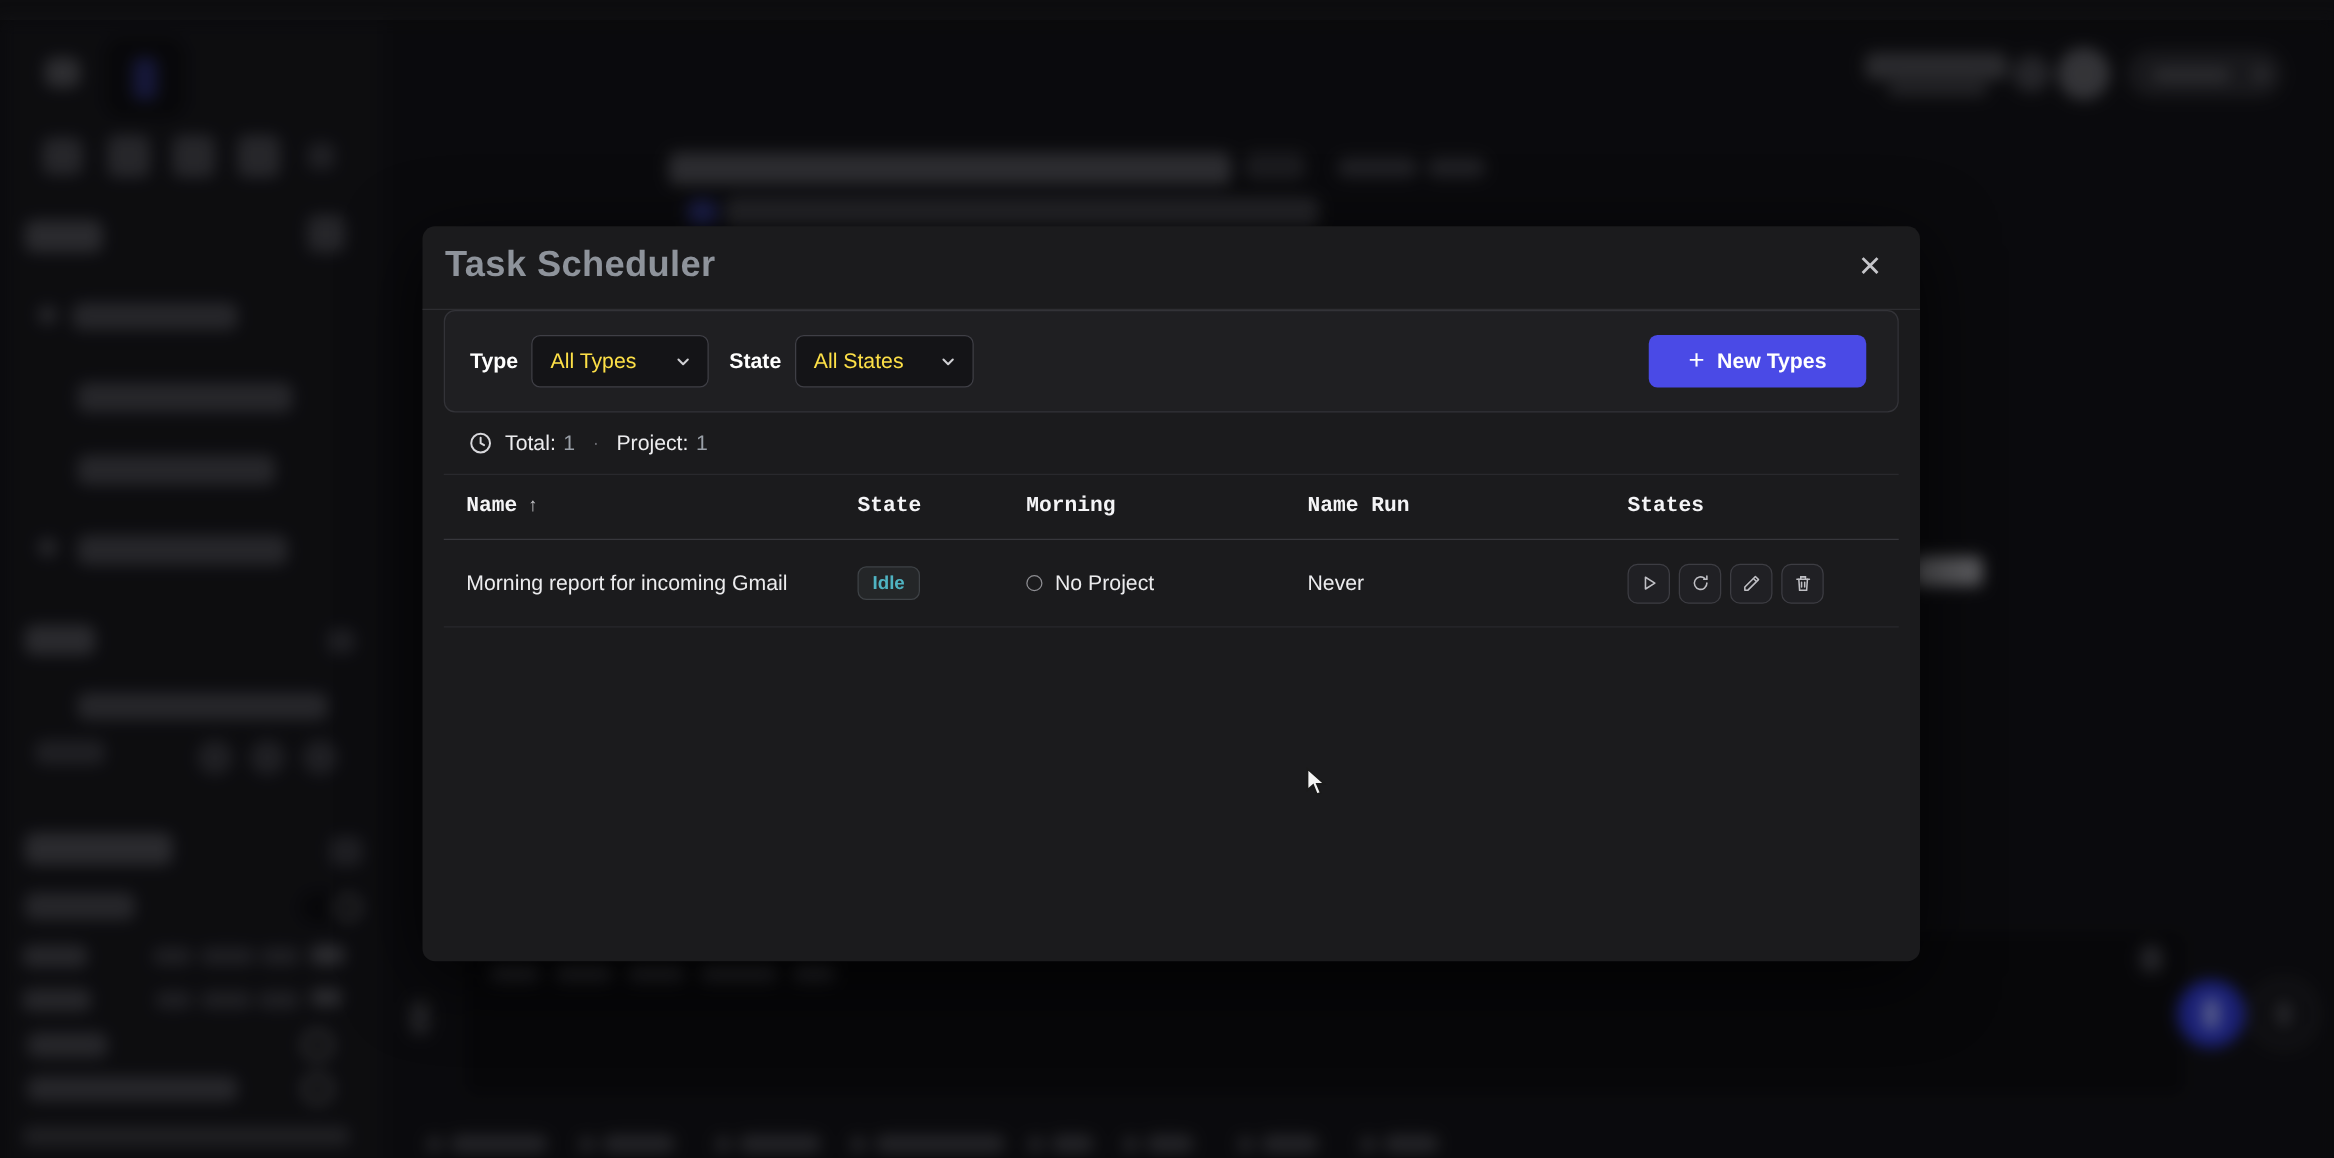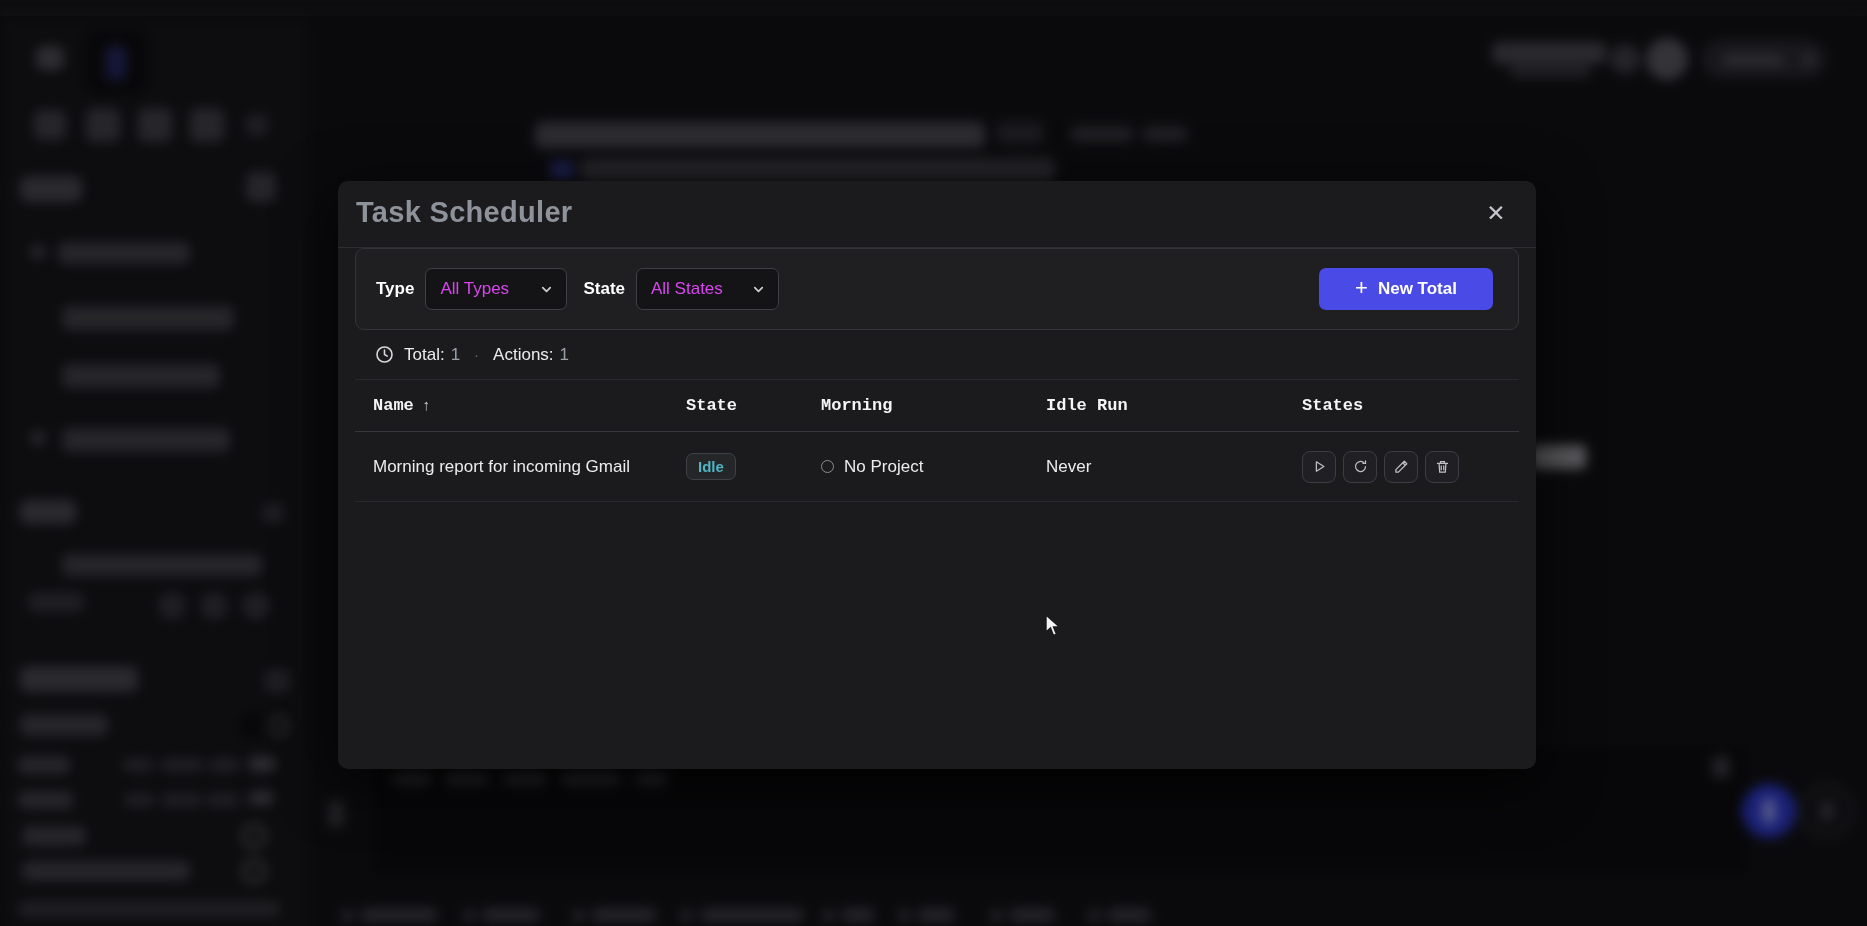--- a/index.html
+++ b/index.html
@@ -25,21 +25,21 @@
   .close-btn { position:absolute; right:22px; top:14px; width:36px; height:36px;
                background:none; border:none; color:#c6c6ca; font-size:23px; cursor:pointer;
                line-height:36px; text-align:center; }
   .modal-desc { margin:22px 18px 15px 18px; font-size:20px; color:#f2f2f3; }
 
   .filter-bar { margin:0 17px; height:82px; background:#1f1f22; border:1px solid #333338;
                 border-radius:9px; display:flex; align-items:center; padding:0 25px 0 20px; }
   .flabel { font-size:17px; font-weight:bold; color:#ffffff; }
   .select { height:42px; background:#141417; border:1px solid #3f3f46; border-radius:7px;
             display:flex; align-items:center; padding:0 12px 0 14px; font-size:17px;
-            color:#d946ef; cursor:pointer; }
+            color:#fde047; cursor:pointer; }
   .select .chev { margin-left:auto; display:flex; align-items:center; color:#d0d0d4; }
   .sel-type { width:142px; margin-left:11px; }
   .sel-state { width:143px; margin-left:11px; }
   .gap16 { width:16px; }
   .spacer { flex:1; }
   .new-task { width:174px; height:42px; background:#4a4ae6; color:#fff; border:none;
               border-radius:7px; font-size:17px; font-weight:bold; cursor:pointer;
               display:flex; align-items:center; justify-content:center; gap:10px;
               font-family:"Liberation Sans", sans-serif; }
   .new-task .plus { font-size:22px; font-weight:normal; line-height:1; margin-top:-2px; }
@@ -193,45 +193,45 @@
         <span>All States</span>
         <span class="chev">
           <svg width="15" height="15" viewBox="0 0 24 24" fill="none" stroke="currentColor" stroke-width="2.6" stroke-linecap="round" stroke-linejoin="round">
               <path d="M6 9l6 6 6-6"></path>
             </svg>
         </span>
       </div>
       <span class="spacer"></span>
       <button class="new-task">
         <span class="plus">+</span>
-        <span>New Total</span>
+        <span>New Types</span>
       </button>
     </div>
 
     <div class="stats-row">
       <span class="clock">
         <svg width="19" height="19" viewBox="0 0 24 24" fill="none" stroke="currentColor" stroke-width="2">
             <circle cx="12" cy="12" r="9.5"></circle>
             <path d="M12 6.5V12l3.5 2" stroke-linecap="round"></path>
           </svg>
       </span>
       <span>Total:</span>
       <span class="val">1</span>
       <span class="divider">·</span>
-      <span>Actions:</span>
+      <span>Project:</span>
       <span class="val">1</span>
     </div>
 
     <div class="tgrid thead">
       <div>
         <span>Name</span><span class="sort">↑</span>
       </div>
       <div>State</div>
       <div>Morning</div>
-      <div>Idle Run</div>
+      <div>Name Run</div>
       <div>States</div>
     </div>
 
     <div class="tgrid trow">
       <div>Morning report for incoming Gmail</div>
       <div><span class="badge-idle">Idle</span></div>
       <div class="proj">
         <span class="ring"></span>
         <span>No Project</span>
       </div>

